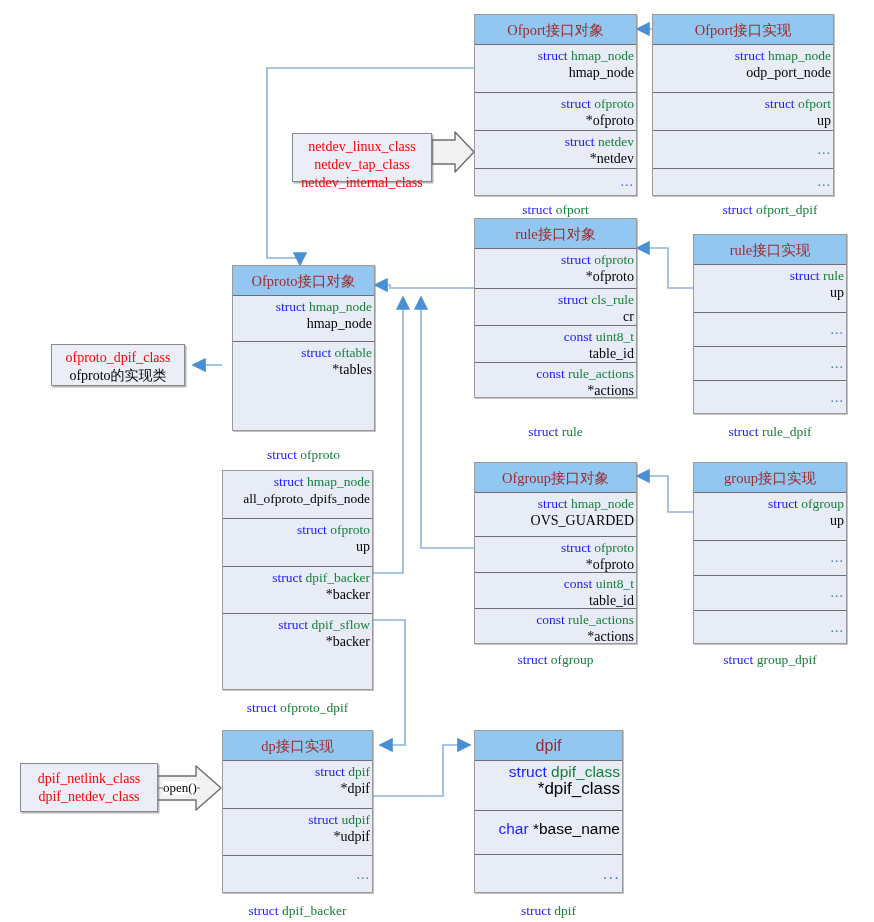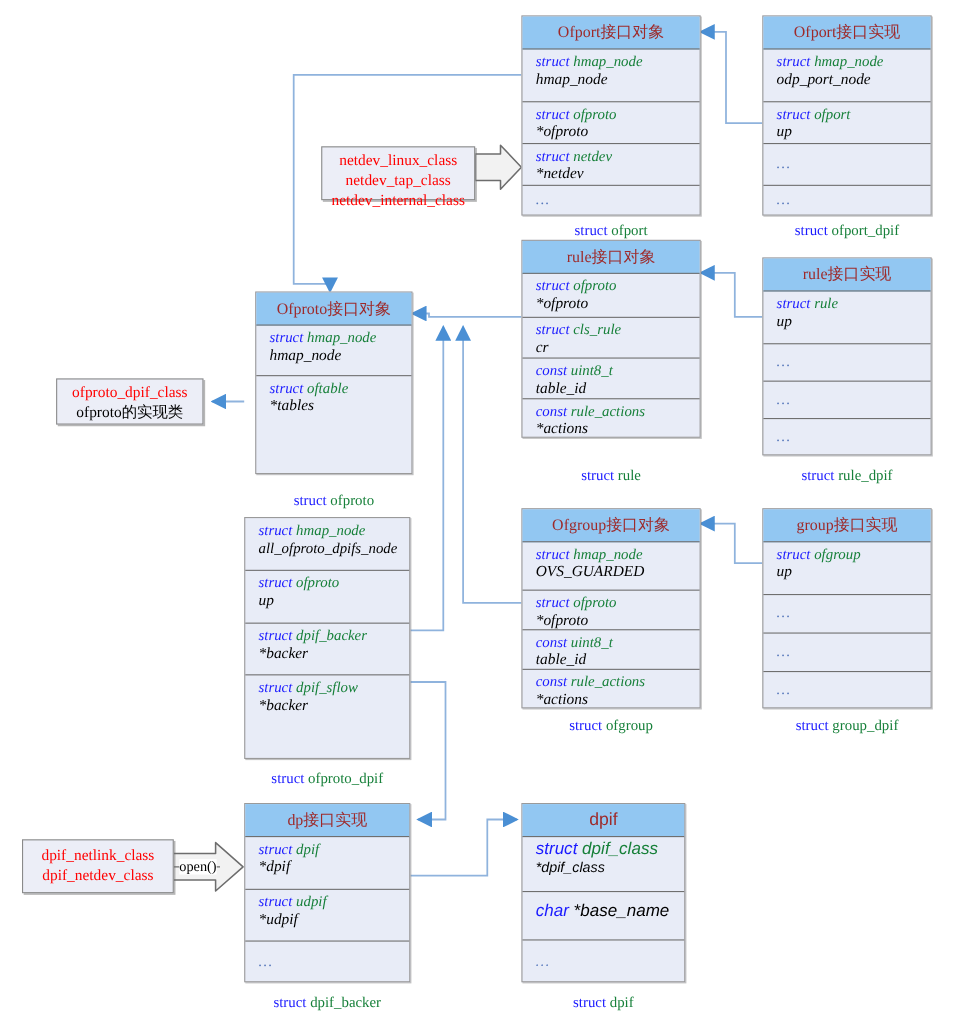--- a/index.html
+++ b/index.html
@@ -30,44 +30,43 @@
     text-align:center;
     font-size:14.5px;
     line-height:30px;
     height:30px;
     white-space:nowrap;
     overflow:hidden;
   }
   .sbox .row{
     box-sizing:border-box;
     border-bottom:1px solid #6f6f6f;
-    text-align:left;
-    padding:3px 12px 2px;
+    text-align:right;
+    padding:3px 2px 2px;
     overflow:hidden;
-    font-style:italic;
   }
   .sbox .row:last-child{border-bottom:none;}
   .sbox .row .t1{display:block;font-size:13.5px;line-height:16px;color:#1a1aff;white-space:nowrap;}
   .sbox .row .t2{display:block;font-size:14px;line-height:17px;color:#000;white-space:nowrap;}
   .sbox .row .t1 .g{color:#17803a;}
   .sbox .row.ell .t2{color:#5577bb;letter-spacing:1px;}
   .caption{
     position:absolute;
     text-align:center;
     font-size:13.5px;
     color:#1a1aff;
     white-space:nowrap;
   }
   .caption .g{color:#17803a;}
 
   
   .sans .hdr{font-family:"Liberation Sans","DejaVu Sans",sans-serif;font-size:16px;}
   .sans .row .t1,.sans .row .t2{font-family:"Liberation Sans","DejaVu Sans",sans-serif;}
   .sans .row .t1{font-size:15.5px;}
-  .sans .row .t2{font-size:13px;}
+  .sans .row .t2{font-size:17px;}
 
   
   .note{
     position:absolute;
     box-sizing:border-box;
     border:1px solid #8a8a8a;
     background:#eceef7;
     box-shadow:1.5px 1.5px 0 rgba(110,110,110,.5);
     text-align:center;
     padding:4px 6px;
@@ -144,21 +143,21 @@
       <span class="t2">*netdev</span>
     </div>
     <div class="row ell" style="height:28px;padding-top:4px;">
       <span class="t2">...</span>
     </div>
   </div>
   <div class="caption" style="left:474px;top:202px;width:163px;">
     <span>struct </span><span class="g">ofport</span>
   </div>
 
-  <div class="sbox" style="left:693px;top:14px;width:154px;height:182px;">
+  <div class="sbox" style="left:652px;top:14px;width:182px;height:182px;">
     <div class="hdr">Ofport接口实现</div>
     <div class="row" style="height:48px;">
       <span class="t1"><span>struct </span><span class="g">hmap_node</span></span>
       <span class="t2">odp_port_node</span>
     </div>
     <div class="row" style="height:38px;">
       <span class="t1"><span>struct </span><span class="g">ofport</span></span>
       <span class="t2">up</span>
     </div>
     <div class="row ell" style="height:38px;padding-top:10px;">

